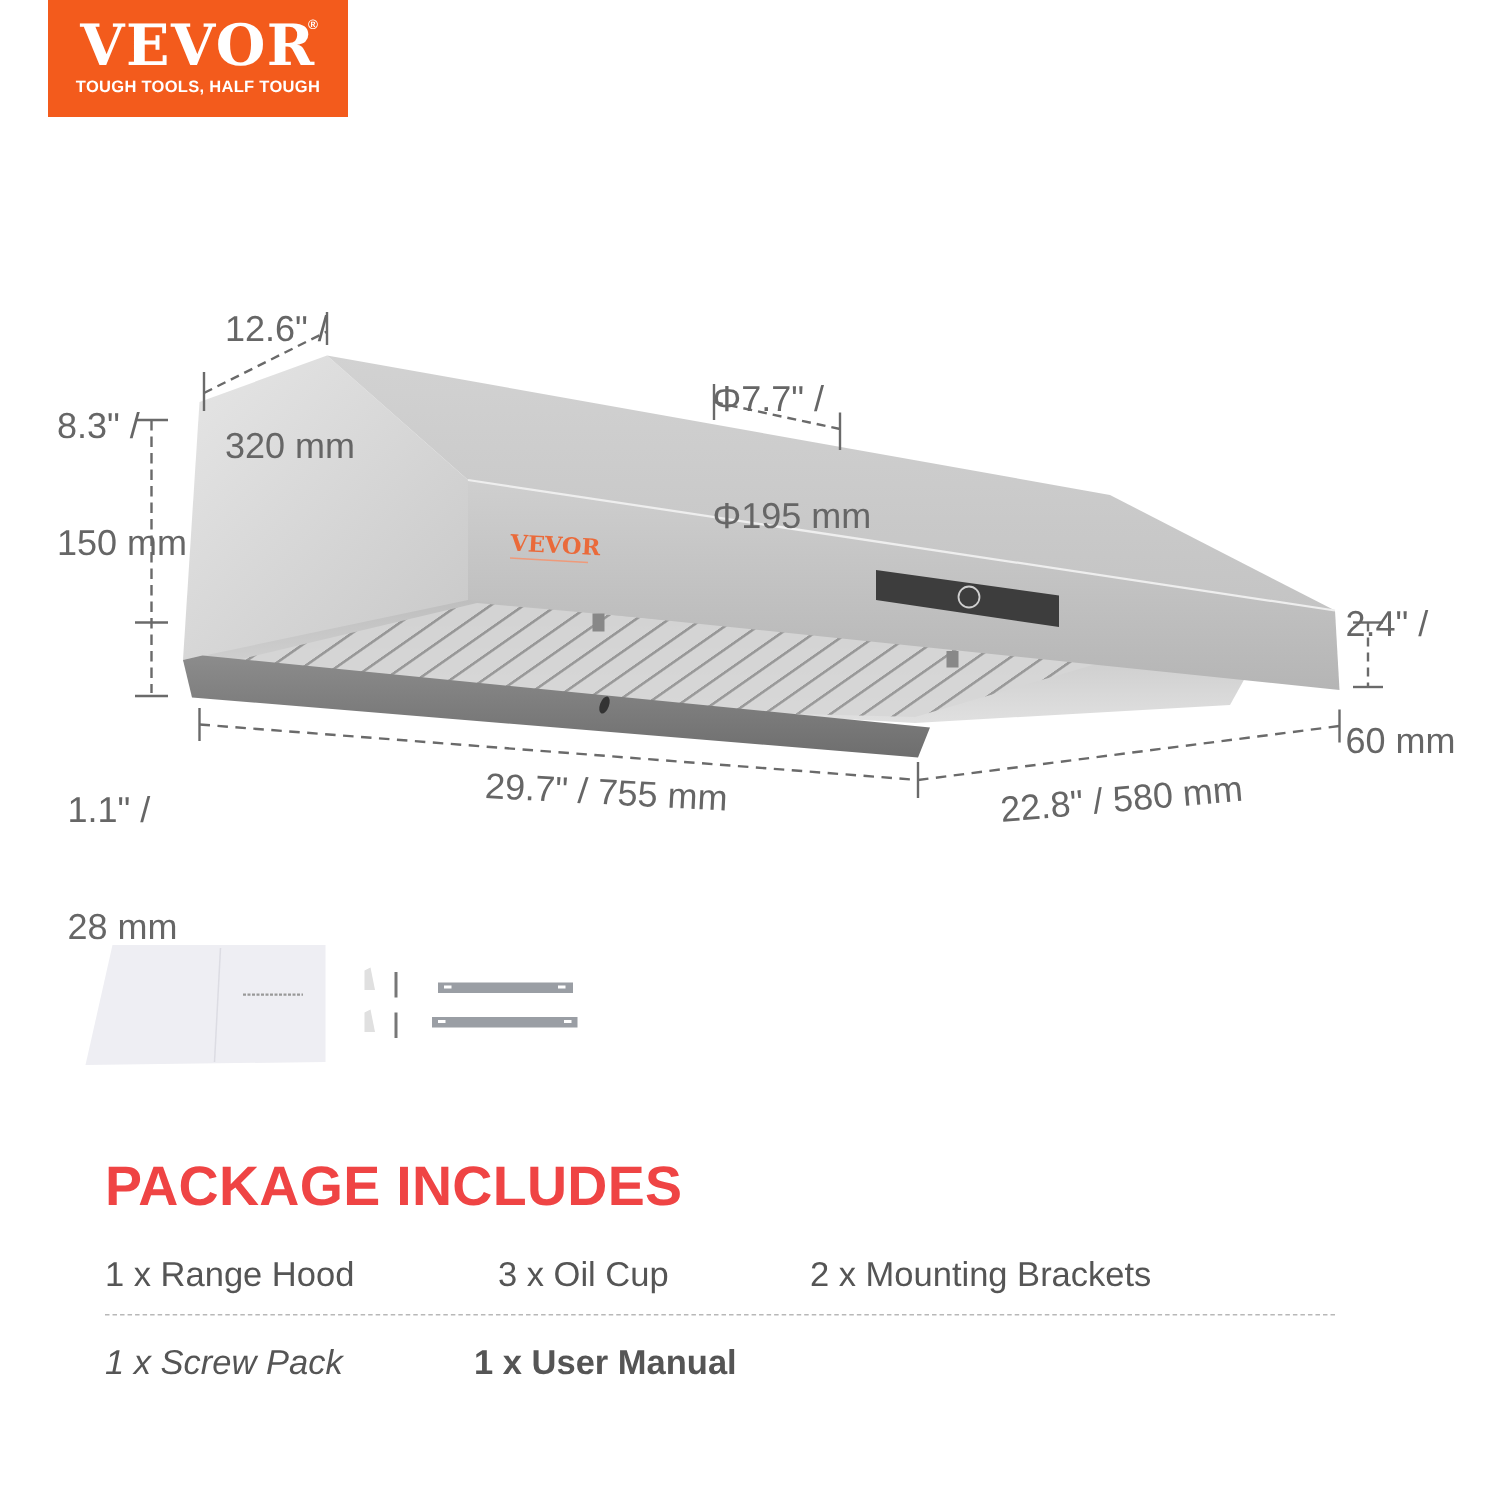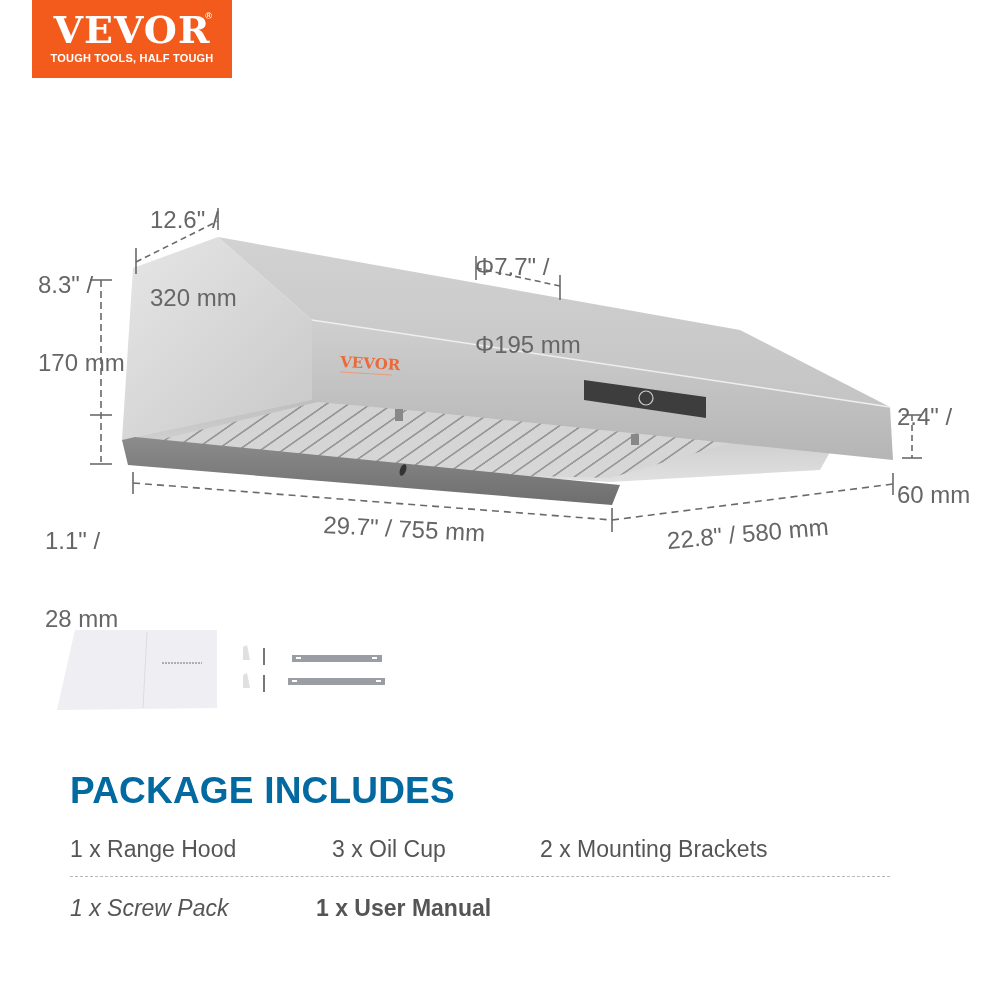--- a/index.html
+++ b/index.html
@@ -24,21 +24,21 @@
       position: absolute; left: 0; width: 100%; top: 52px; text-align: center;
       font-size: 11px; font-weight: bold; letter-spacing: 0.2px;
     }
     .dim {
       position: absolute; color: #666; font-size: 24px; line-height: 26px;
       white-space: pre;
     }
     .scene { position: absolute; left: 0; top: 0; width: 1000px; height: 620px; }
     .pkg-title {
       position: absolute; left: 70px; top: 770px; font-size: 37px; font-weight: bold;
-      color: #0369a1; letter-spacing: 0.2px;
+      color: #ef4444; letter-spacing: 0.2px;
     }
     .pkg-item {
       position: absolute; font-size: 23px; color: #555;
     }
     .pkg-divider {
       position: absolute; left: 70px; top: 876px; width: 820px; height: 0;
       border-top: 1.5px dashed #b8b8b8;
     }
     .accessories { position: absolute; left: 0; top: 620px; width: 400px; height: 100px; }
   </style>
@@ -132,21 +132,21 @@
     <line x1="893" y1="473" x2="893" y2="495"></line>
   </g>
 </svg>
 
 <div class="dim" style="left:150px;top:155px;">
   <div>12.6" /</div>
   <div>320 mm</div>
 </div>
 <div class="dim" style="left:38px;top:220px;">
   <div>8.3" /</div>
-  <div>170 mm</div>
+  <div>150 mm</div>
 </div>
 <div class="dim" style="left:475px;top:202px;">
   <div>Φ7.7" /</div>
   <div>Φ195 mm</div>
 </div>
 <div class="dim" style="left:897px;top:352px;">
   <div>2.4" /</div>
   <div>60 mm</div>
 </div>
 <div class="dim" style="left:45px;top:476px;">

